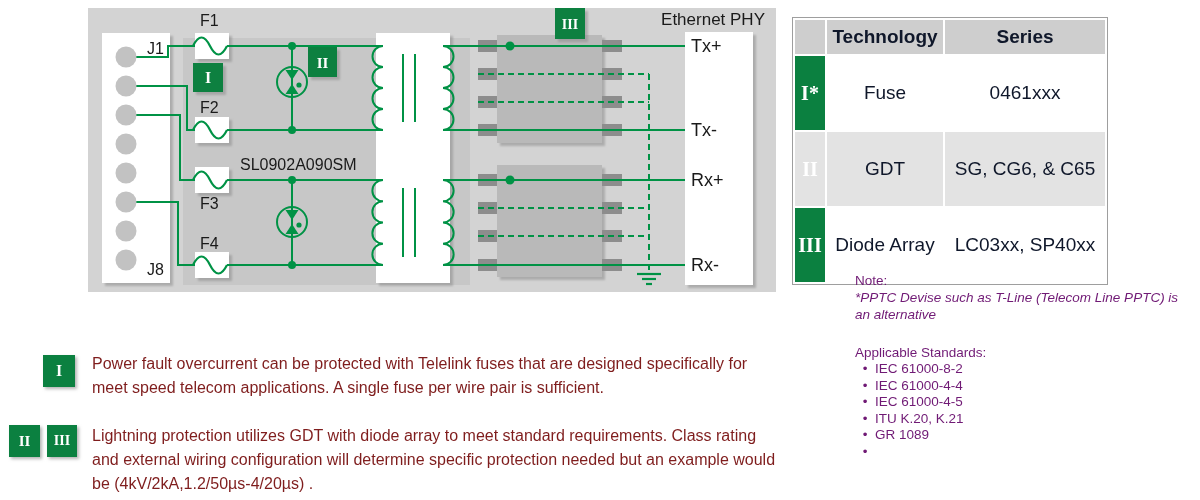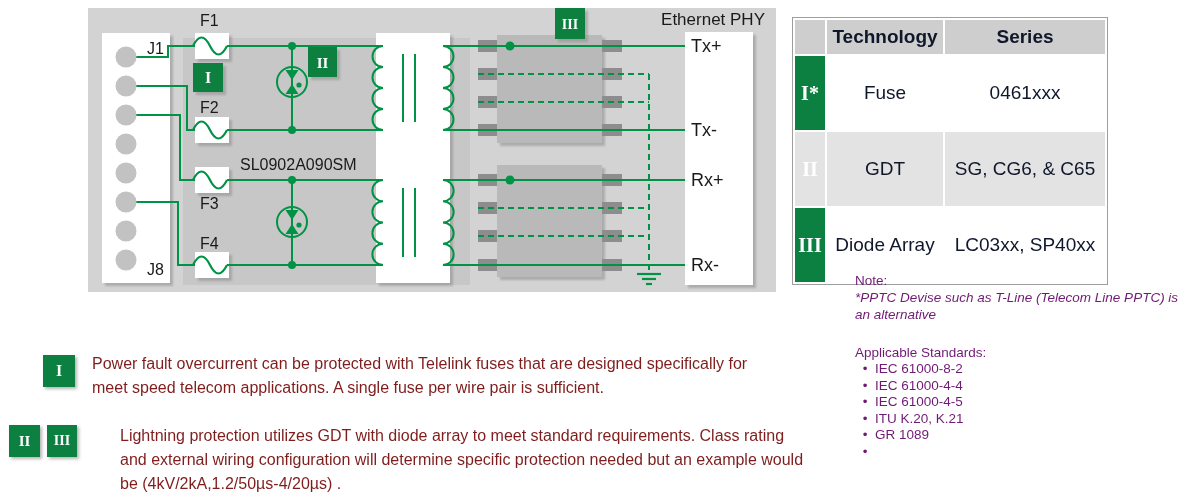--- a/index.html
+++ b/index.html
@@ -265,19 +265,19 @@
   </div>
 
   <div class="badge" style="left:43px;top:355px;width:32px;height:32px;line-height:32px;font-size:16px;">I</div>
   <div class="callout-text" style="left:92px;top:352px;">
     <div>Power fault overcurrent can be protected with Telelink fuses that are designed specifically for</div>
     <div>meet speed telecom applications. A single fuse per wire pair is sufficient.</div>
   </div>
 
   <div class="badge" style="left:9px;top:425px;width:31px;height:32px;line-height:32px;font-size:15px;">II</div>
   <div class="badge" style="left:47px;top:425px;width:30px;height:32px;line-height:32px;font-size:14px;">III</div>
-  <div class="callout-text" style="left:92px;top:424px;margin-left:28px;">
+  <div class="callout-text" style="left:92px;top:424px;">
     <div>Lightning protection utilizes GDT with diode array to meet standard requirements. Class rating</div>
     <div>and external wiring configuration will determine specific protection needed but an example would</div>
     <div>be (4kV/2kA,1.2/50µs-4/20µs) .</div>
   </div>
 
 </div>
 
 </body></html>

